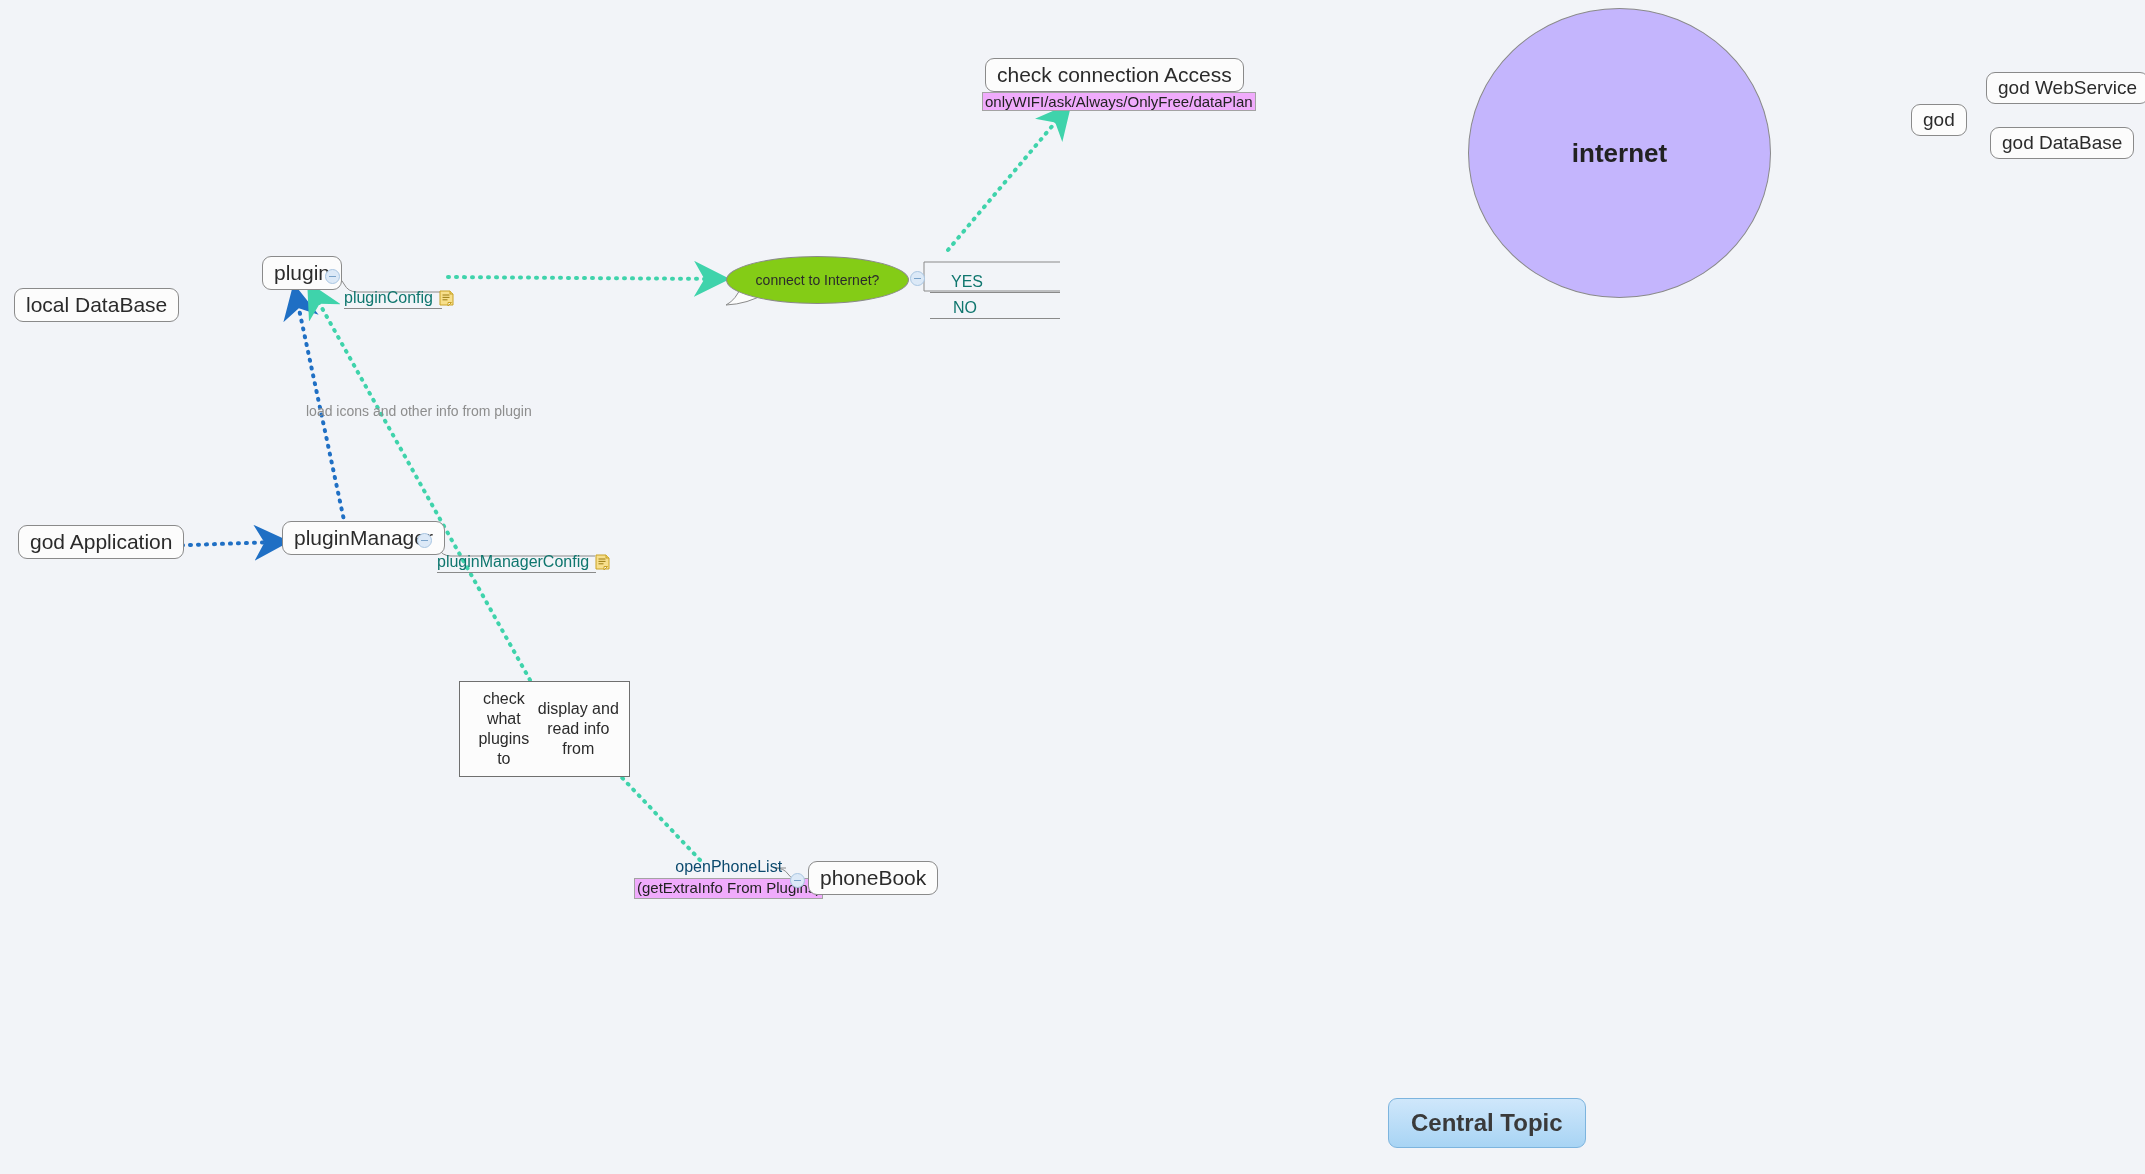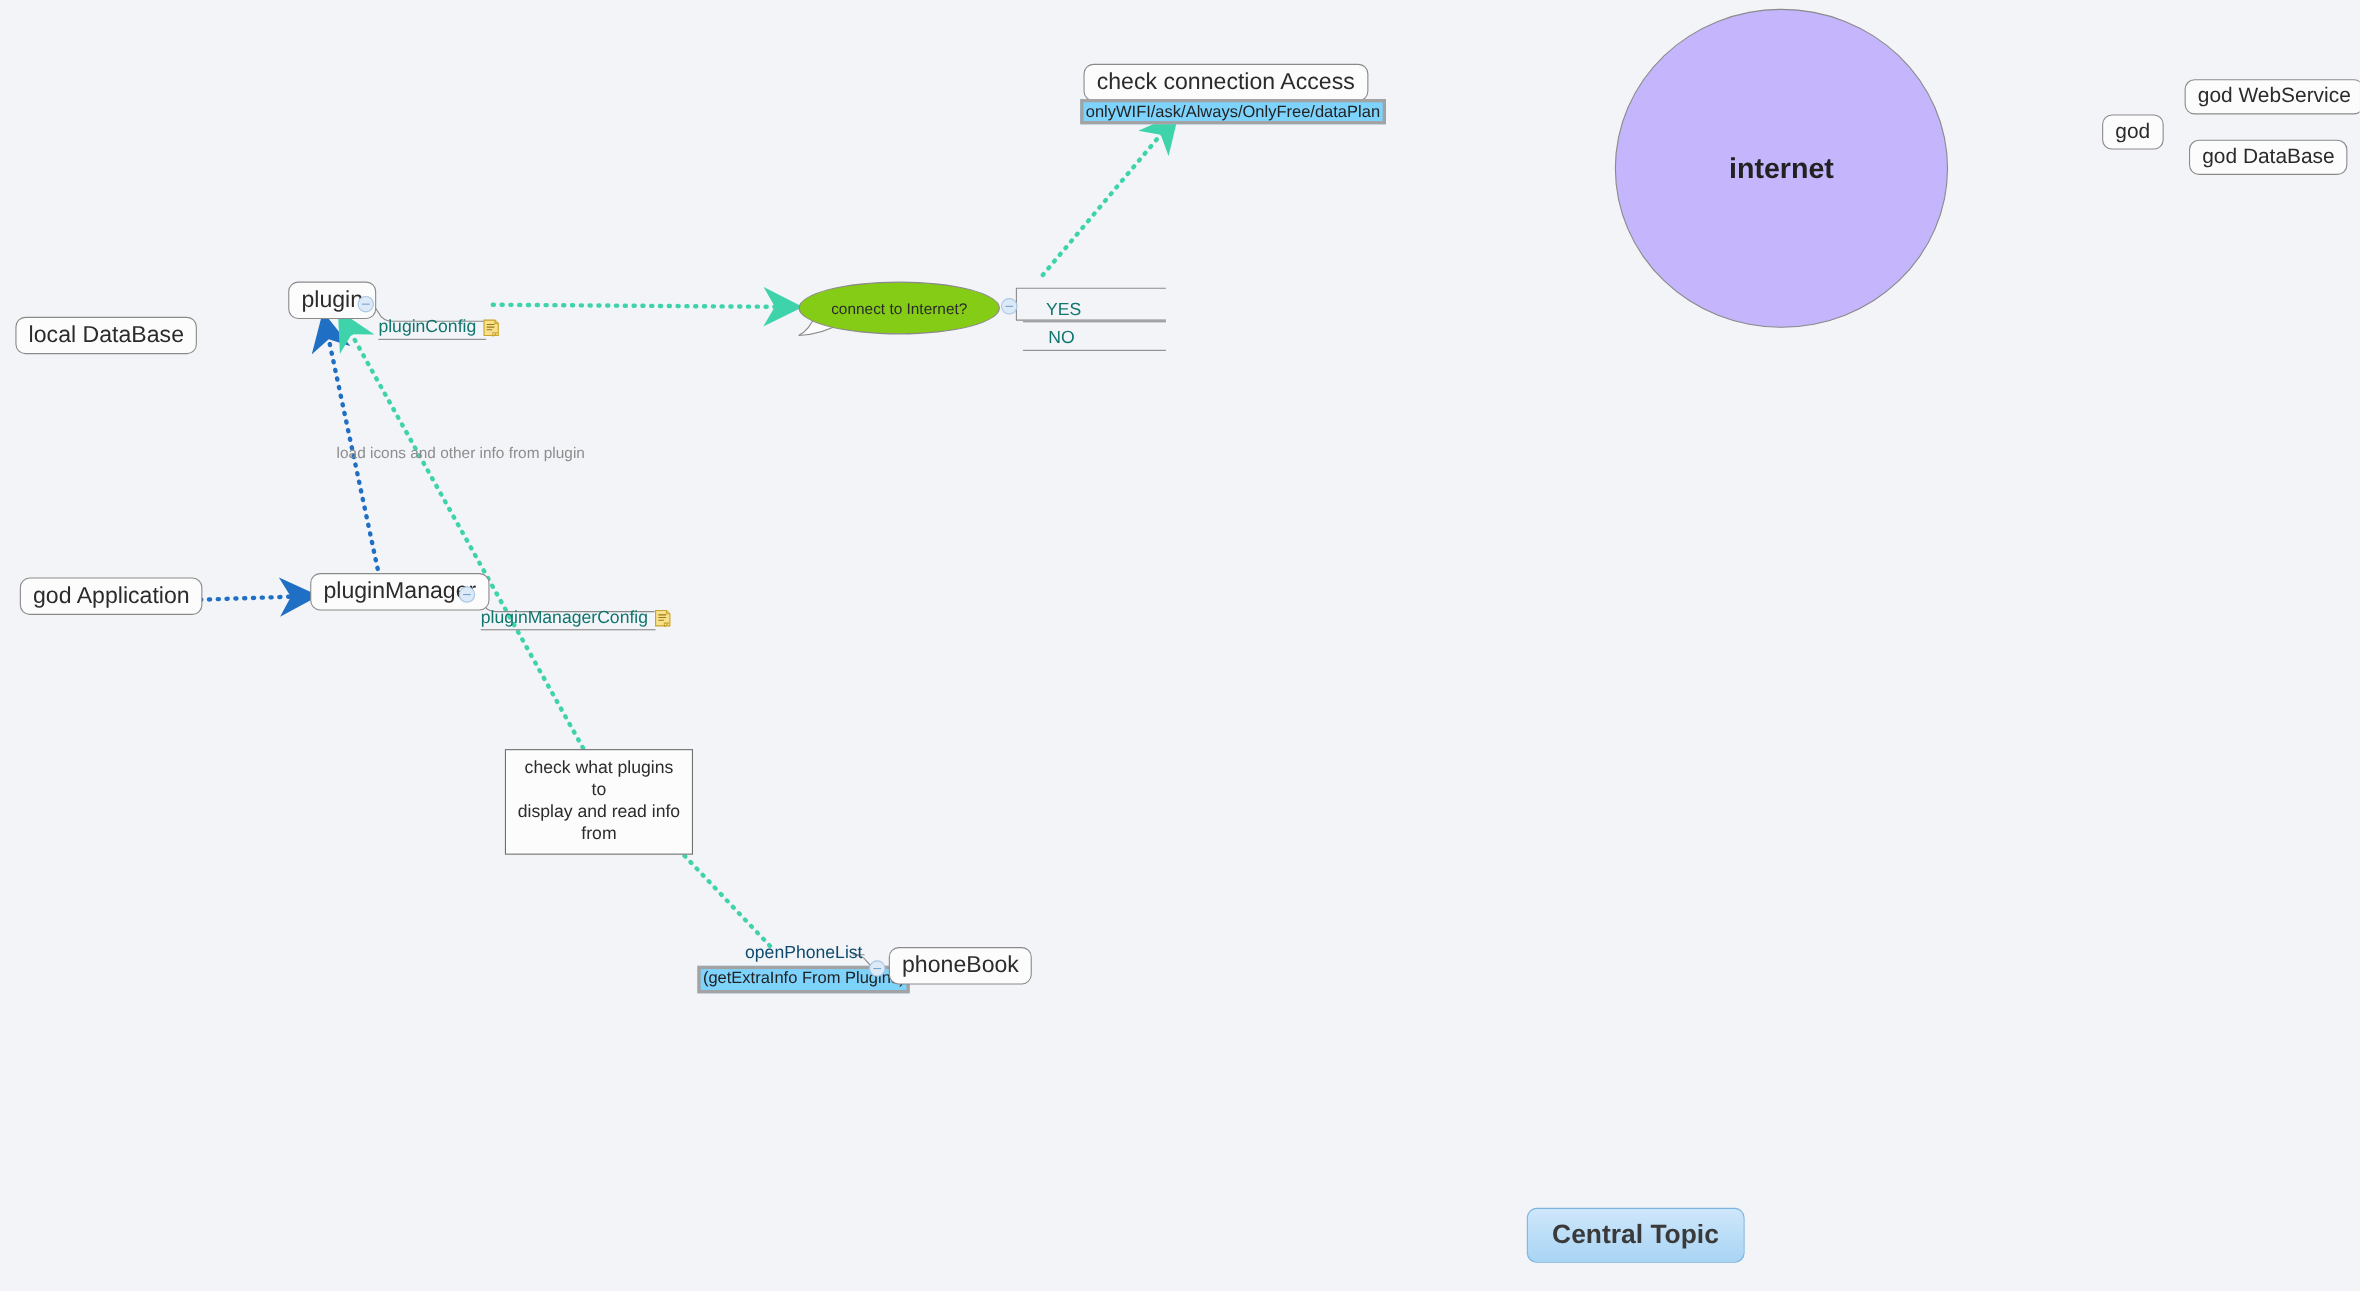--- a/index.html
+++ b/index.html
@@ -32,21 +32,20 @@
   }
   .node.rect{
     border:1px solid #6f6f6f;
     border-radius:0;
     padding:7px 10px;
     font-size:16px;
     line-height:1.25;
     background:#fcfcfc;
     white-space:normal;
     text-align:center;
-    flex-direction:column;
   }
   .node.ellipse-cloud{
     border:1px solid #8a8a8a;
     border-radius:50%/50%;
     padding:6px 18px;
     font-size:14px;
     background:#84cc16;
   }
   .node.circle-big{
     border:1px solid #8a8a8a;
@@ -80,22 +79,22 @@
     color:#0f766e;
     white-space:nowrap;
     padding-bottom:2px;
     margin-top:24px;
   }
   .leafnode .underline{
     position:absolute;left:0;right:0;bottom:0;height:1px;background:#8a8a8a;
   }
 
   .hl{
-    background:#7dd3fc;
-    border:3px solid #a3a3a3;
+    background:#f0abfc;
+    border:1px solid #a3a3a3;
     padding:0 2px;
     font-size:15px;
     color:#222;
     white-space:nowrap;
     line-height:1.25;
   }
 
   
   .collapse{
     position:absolute;

